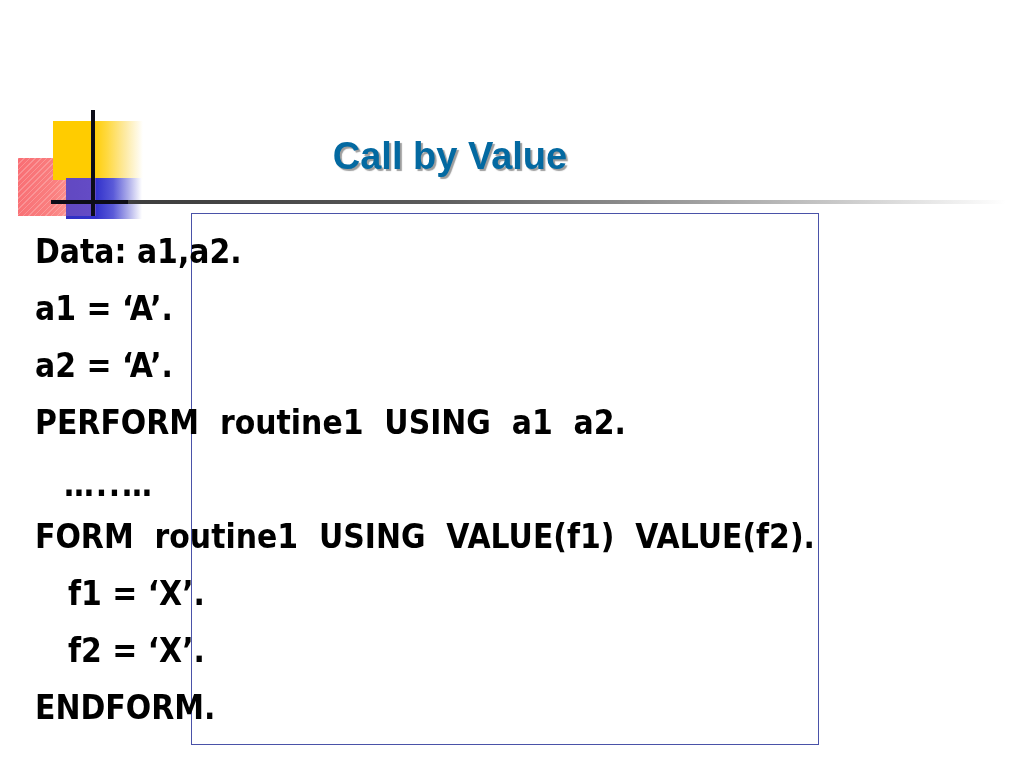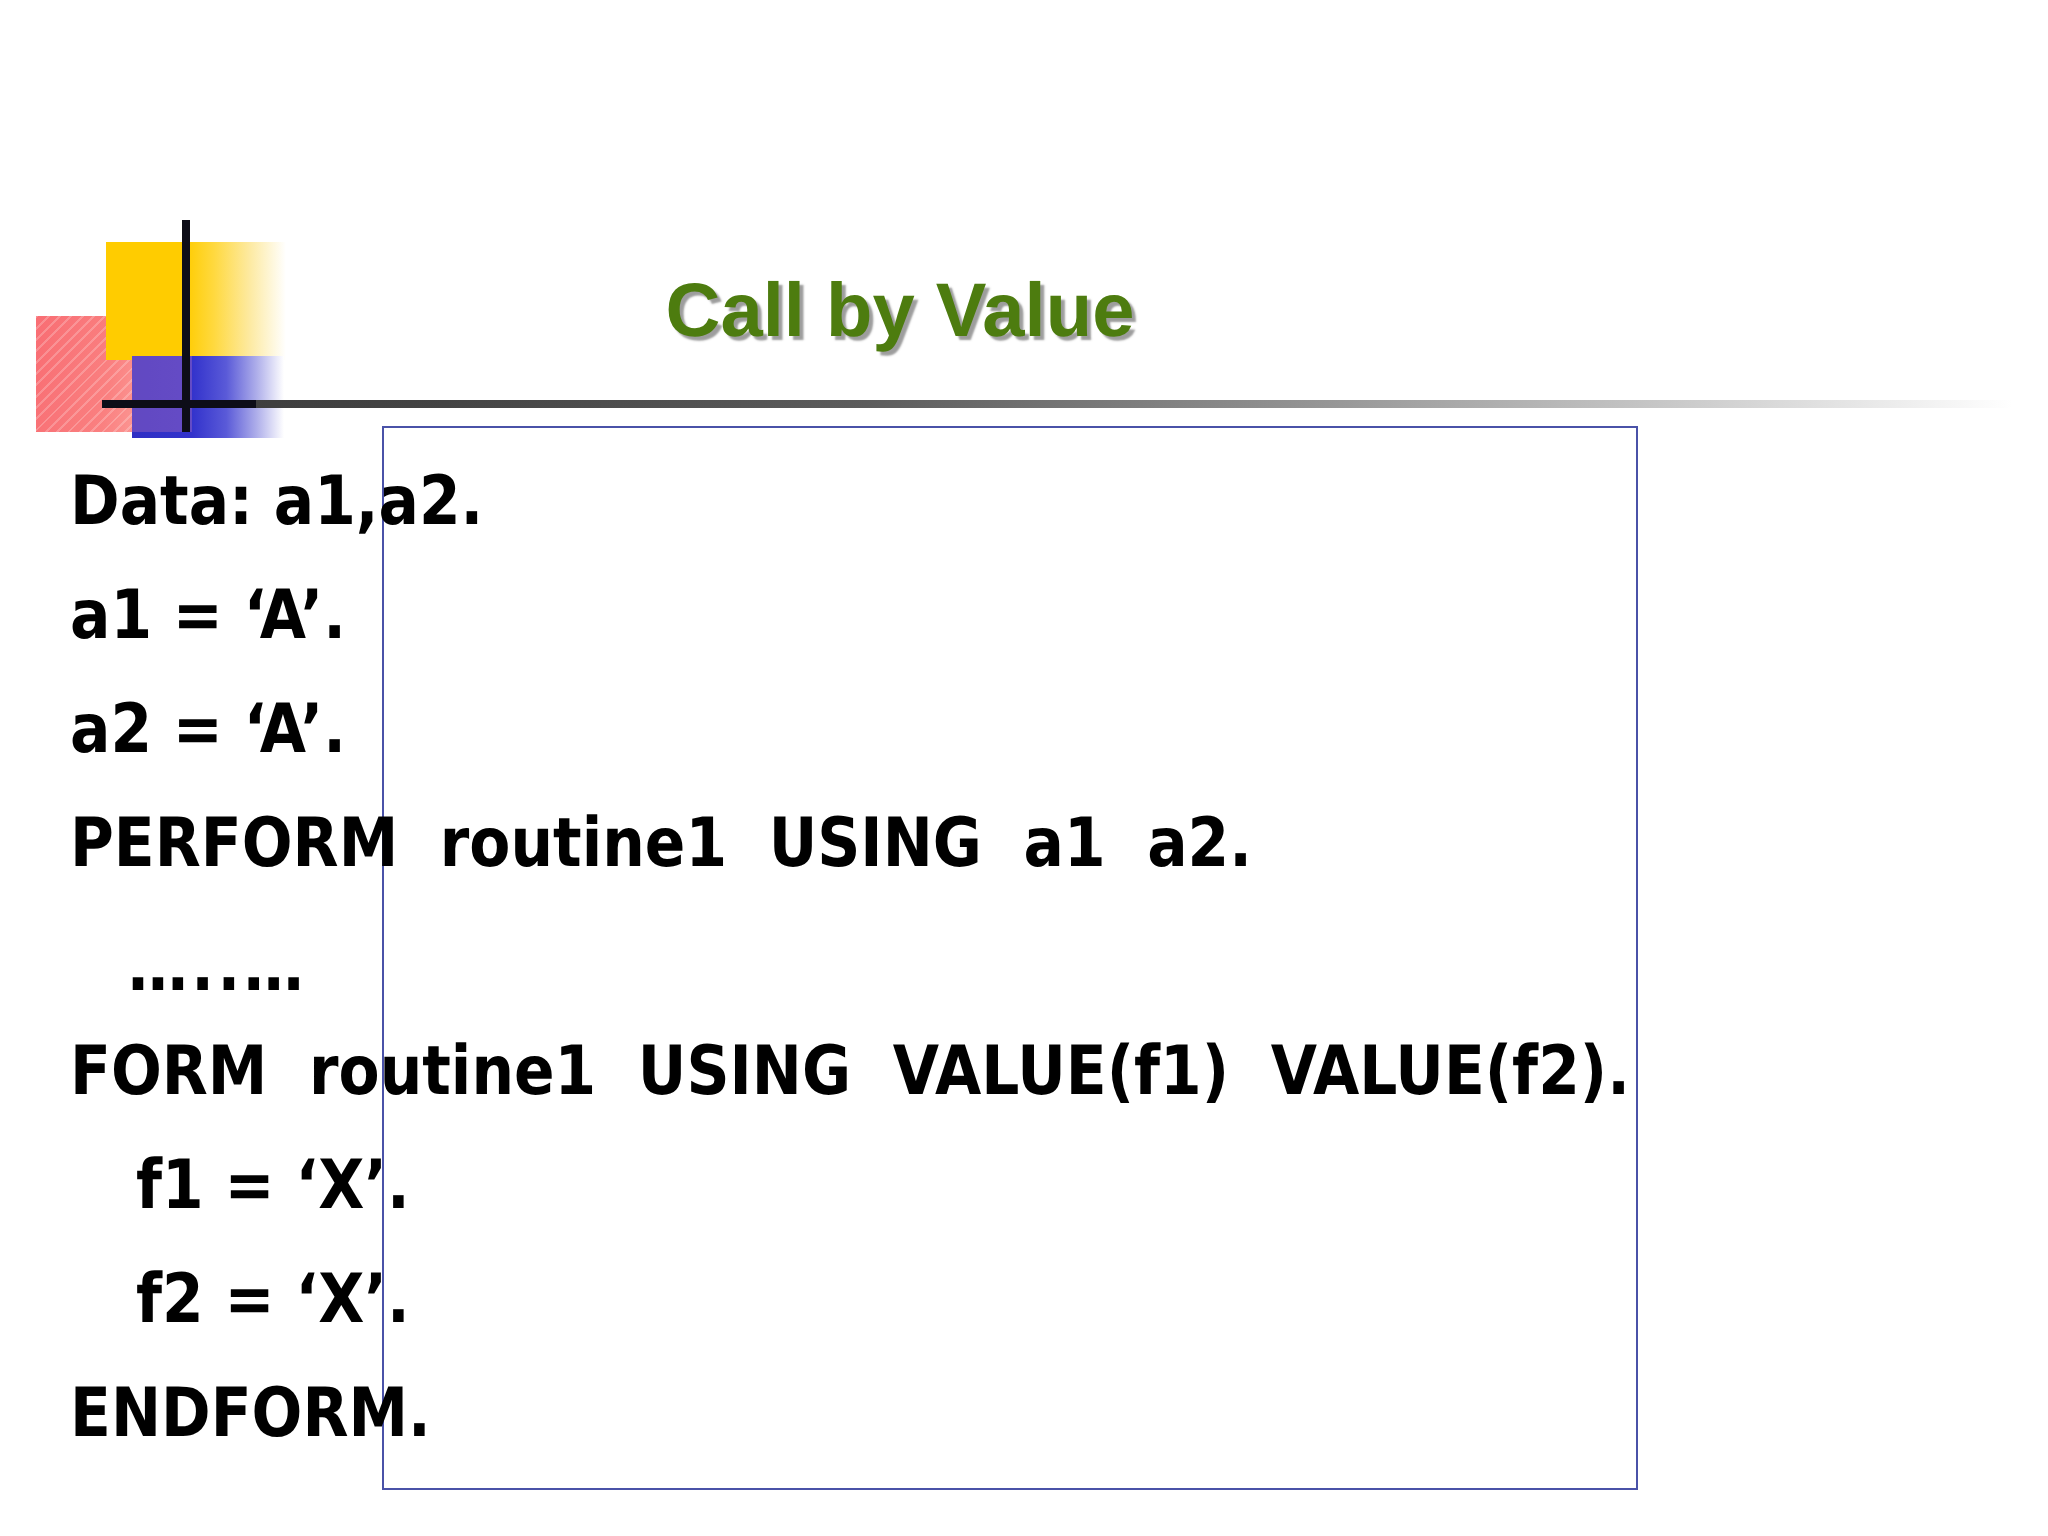--- a/index.html
+++ b/index.html
@@ -91,21 +91,21 @@
   #title {
     position: absolute;
     left: 140px;
     top: 134px;
     width: 620px;
     text-align: center;
     font-family: "Liberation Sans", sans-serif;
     font-weight: bold;
     font-size: 38px;
     line-height: 44px;
-    color: #4d7c0f;
+    color: #0369a1;
     letter-spacing: 0px;
     text-shadow: 2px 2px 1px rgba(140,140,140,0.85);
     white-space: nowrap;
   }
 
   
   #content-box {
     position: absolute;
     left: 191px;
     top: 213px;

